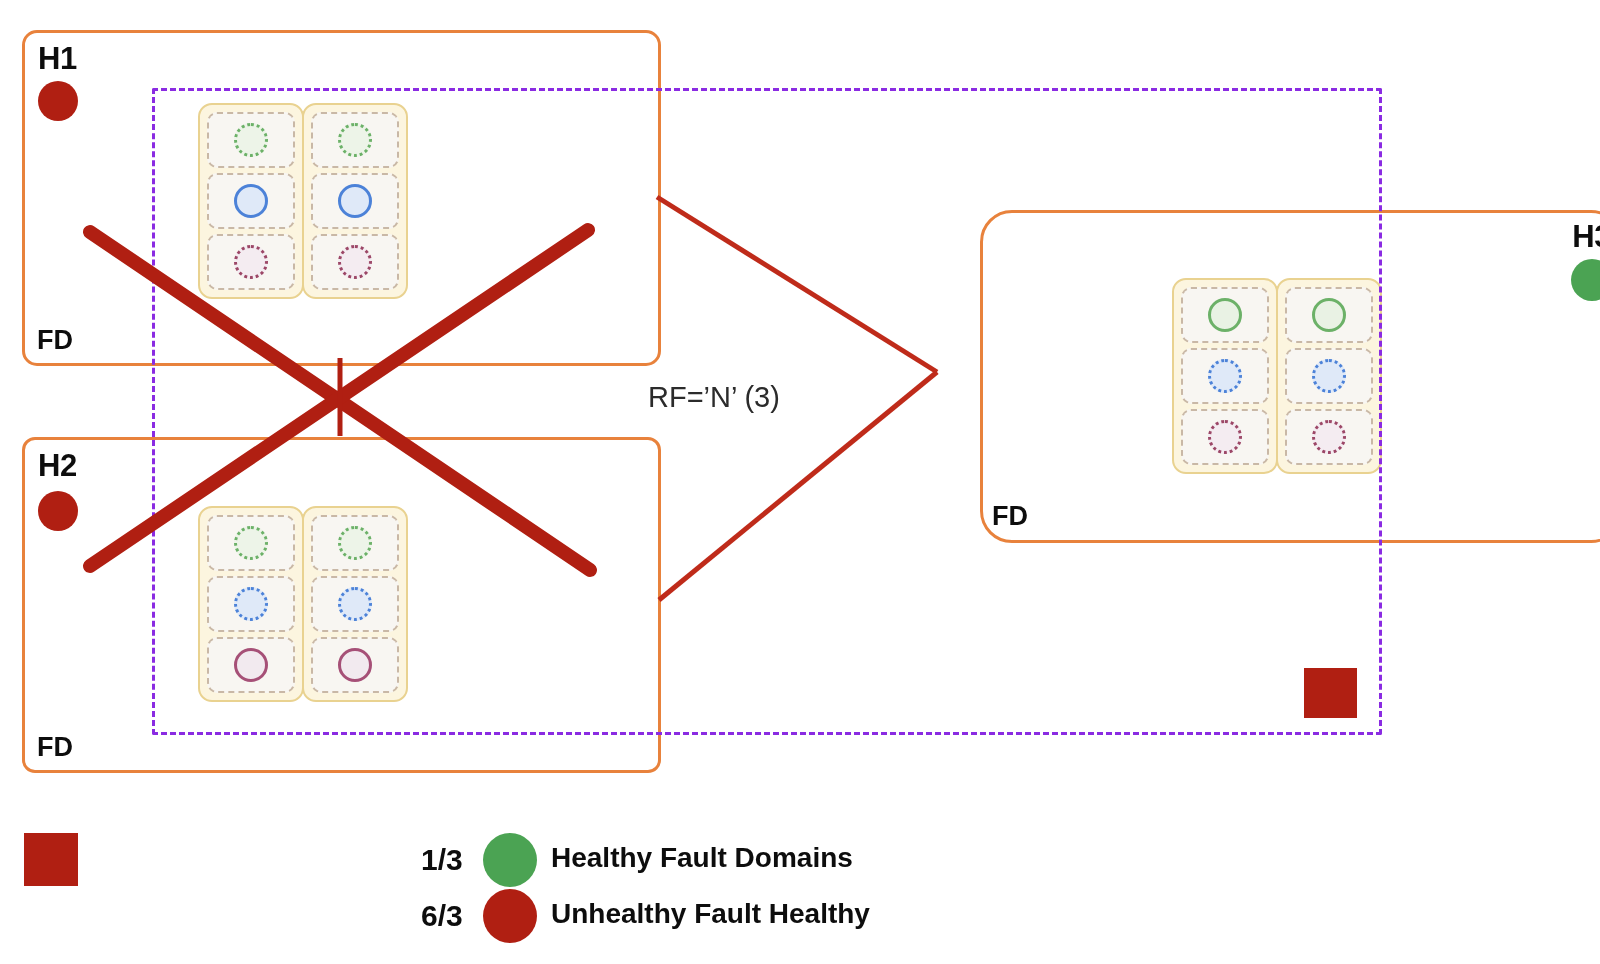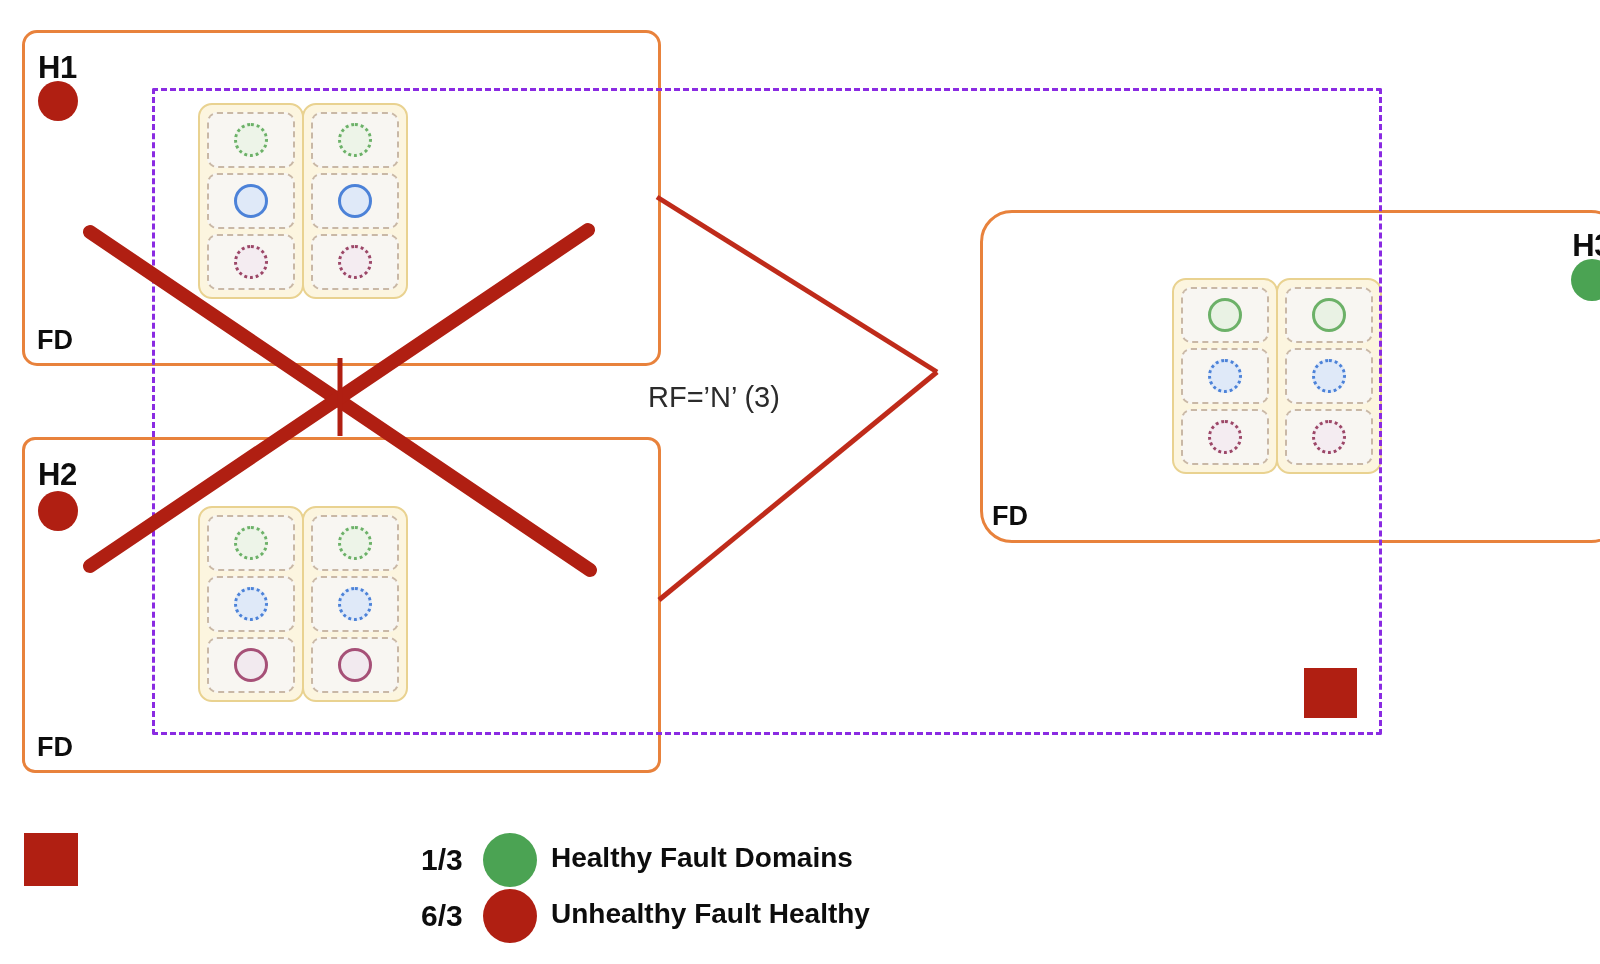--- a/index.html
+++ b/index.html
@@ -21,21 +21,21 @@
   .fd-box{
     position:absolute;border:3px solid var(--fault-domain-border,#E8823C);
     border-radius:15px;background:transparent;z-index:1;
   }
   #fd-h1{left:22px;top:30px;width:633px;height:330px;}
   #fd-h2{left:22px;top:437px;width:633px;height:330px;border-radius:13px;}
   #fd-h3{left:980px;top:210px;width:637px;height:327px;border-radius:32px;}
 
   .host-label{
     position:absolute;font-weight:700;font-size:31px;line-height:1;
-    letter-spacing:-0.5px;color:#0d0d0d;margin-top:9px;
+    letter-spacing:-0.5px;color:#0d0d0d;
   }
   #fd-h1 .host-label,#fd-h2 .host-label{left:13px;top:10px;}
   #fd-h3 .host-label{right:9px;top:8px;}
 
   .status-dot{position:absolute;width:40px;height:40px;border-radius:50%;}
   .status-dot.unhealthy{background:var(--unhealthy-red,#B01F12);}
   .status-dot.healthy{background:var(--healthy-green,#4BA353);}
   #fd-h1 .status-dot{left:13px;top:48px;}
   #fd-h2 .status-dot{left:13px;top:51px;}
   #fd-h3 .status-dot{right:7px;top:46px;width:42px;height:42px;}

